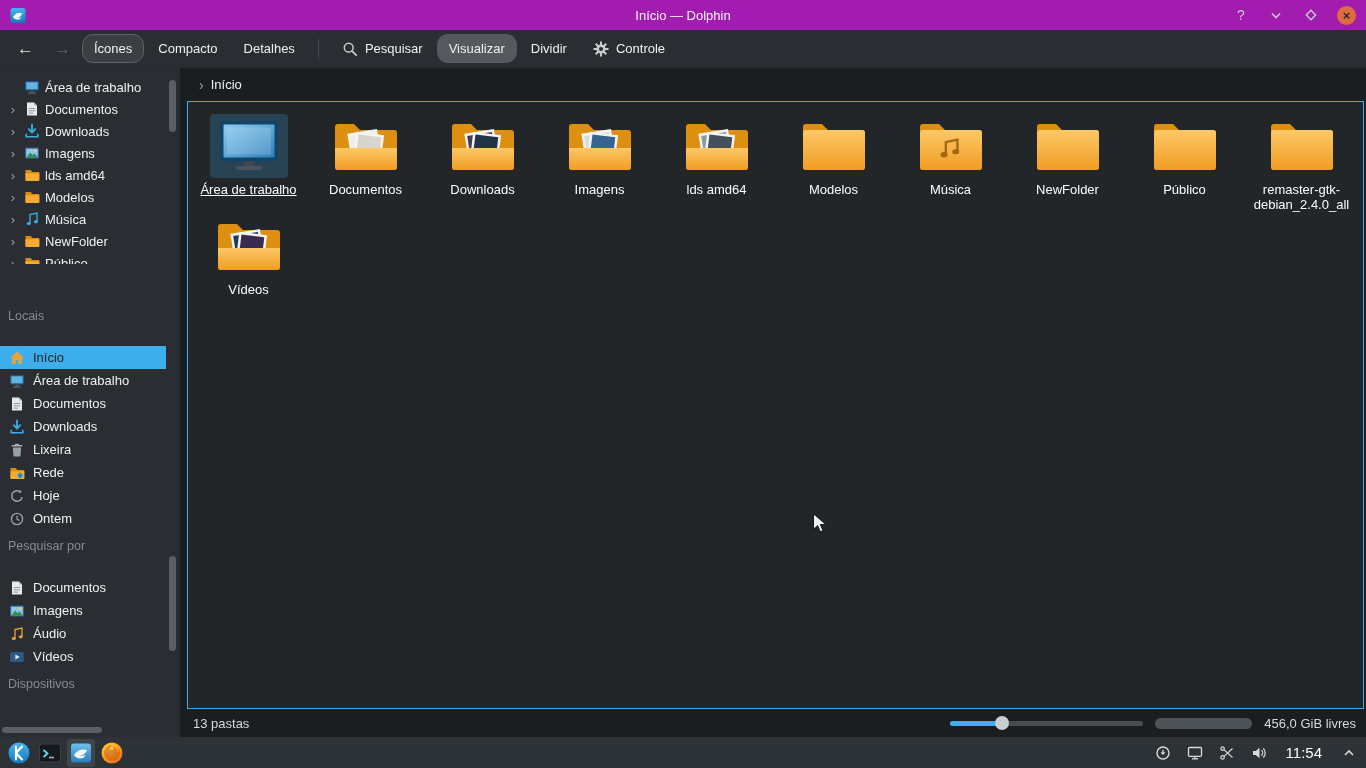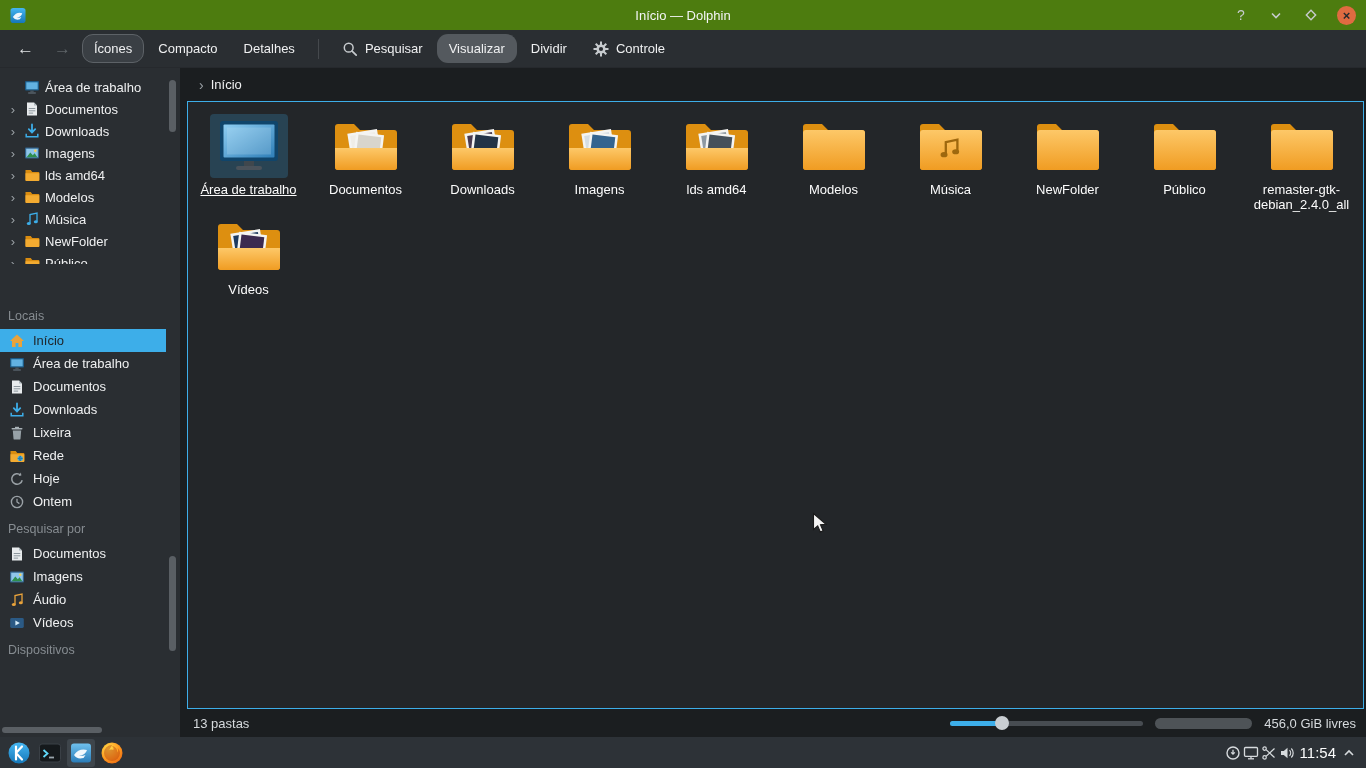--- a/index.html
+++ b/index.html
@@ -1,19 +1,19 @@
 <!DOCTYPE html>
 <html><head>
 <meta charset="utf-8">
 <style>
   html,body{margin:0;padding:0}
   body{width:1366px;height:768px;overflow:hidden;background:#1b1e20;font-family:"Liberation Sans",sans-serif;font-size:13px;color:#eff0f1}
   .screen{width:1366px;height:768px;display:flex;flex-direction:column;position:relative}
   
-  .titlebar{height:30px;flex:0 0 30px;background:#4d7c0f;display:flex;align-items:center;padding:0 10px;position:relative}
+  .titlebar{height:30px;flex:0 0 30px;background:#a21caf;display:flex;align-items:center;padding:0 10px;position:relative}
   .tb-title{position:absolute;left:0;right:0;text-align:center;color:#f4f5f6}
   .tb-left{display:flex;align-items:center;z-index:1}
   .tb-right{margin-left:auto;display:flex;align-items:center;gap:17px;z-index:1}
   .tb-btn{width:18px;height:18px;display:flex;align-items:center;justify-content:center;color:#c7cbce;font-size:14px}
   .close-circle{width:19px;height:19px;border-radius:50%;background:#e06b41;color:#262a2e;display:flex;align-items:center;justify-content:center;font-size:13px;font-weight:bold}
   
   .toolbar{height:37px;flex:0 0 37px;background:#2a2e32;display:flex;align-items:center;padding:0 8px;gap:2px;border-bottom:1px solid #26292d}
   .nav-arrow{font-size:17px;color:#dfe2e4;padding:2px 9px}
   .nav-arrow.disabled{color:#5f6569}
   .tbtn{display:flex;align-items:center;gap:7px;padding:6px 11px;border-radius:11px;border:1px solid transparent;color:#eff0f1}
@@ -22,21 +22,21 @@
   .tsep{width:1px;height:20px;background:#45494d;margin:0 9px}
   
   .main-row{flex:1;display:flex;min-height:0}
   .sidebar{width:180px;flex:0 0 180px;position:relative;padding-top:8px;background:#2a2e32}
   .tree{height:188px;overflow:hidden}
   .tree-item{height:22px;display:flex;align-items:center;gap:5px;padding-left:7px}
   .tree-arrow{width:12px;flex:0 0 12px;color:#9aa0a5;font-size:13px;text-align:center}
   .icon16{width:16px;height:16px;flex:0 0 16px;display:inline-flex}
   .tree-label,.place-label{white-space:nowrap;overflow:hidden}
   .places{margin-top:36px}
-  .section-title{color:#868c91;font-size:12.5px;padding:9px 8px 6px}
+  .section-title{color:#868c91;font-size:12.5px;padding:9px 8px 23px}
   .place-item{height:23px;display:flex;align-items:center;gap:8px;padding-left:9px;margin-right:14px}
   .place-item.selected{background:#3daee9;color:#20262b}
   .vthumb{position:absolute;width:7px;border-radius:3.5px;background:#5a5f64}
   .hthumb{position:absolute;height:6px;border-radius:3px;background:#5a5f64}
   .splitter{width:7px;flex:0 0 7px}
   
   .right-col{flex:1;display:flex;flex-direction:column;min-width:0}
   .breadcrumb{height:33px;flex:0 0 33px;display:flex;align-items:center;gap:7px;padding-left:12px}
   .crumb-chevron{color:#9aa0a5;font-size:14px}
   .view{flex:1;border:1px solid #3daee9;margin-right:2px;background:#232629;padding:12px 0 0 2px;display:flex;flex-wrap:wrap;align-content:flex-start;overflow:hidden}
@@ -51,21 +51,21 @@
   .zoom{width:193px;height:16px;position:relative;display:flex;align-items:center}
   .zoom-track{width:100%;height:5px;border-radius:2.5px;background:#474c51}
   .zoom-fill{position:absolute;left:0;height:5px;border-radius:2.5px;background:#3daee9}
   .zoom-handle{position:absolute;top:1px;width:14px;height:14px;border-radius:50%;background:#c9ced2}
   .capacity{width:97px;height:11px;border-radius:5.5px;background:#4e5357;overflow:hidden}
   .capacity-fill{height:100%;background:#3daee9}
   
   .taskbar{height:31px;flex:0 0 31px;background:#2d3237;display:flex;align-items:center;padding:0 5px;gap:3px}
   .task-icon{width:28px;height:28px;border-radius:3px;display:flex;align-items:center;justify-content:center}
   .task-icon.active{background:#3e454b}
-  .tray{margin-left:auto;display:flex;align-items:center;gap:1px;padding-right:4px}
+  .tray{margin-left:auto;display:flex;align-items:center;gap:15px;padding-right:4px}
   .tray-icon{width:17px;height:17px;display:flex;align-items:center;justify-content:center}
   .clock{font-size:15px;color:#fbfcfc;margin:0 3px}
   .cursor{position:absolute;left:812px;top:512px;z-index:50;pointer-events:none}
 </style>
 </head>
 <body>
 
 <svg width="0" height="0" style="position:absolute">
   <defs>
     <linearGradient id="gFold" x1="0" y1="0" x2="0" y2="1">

